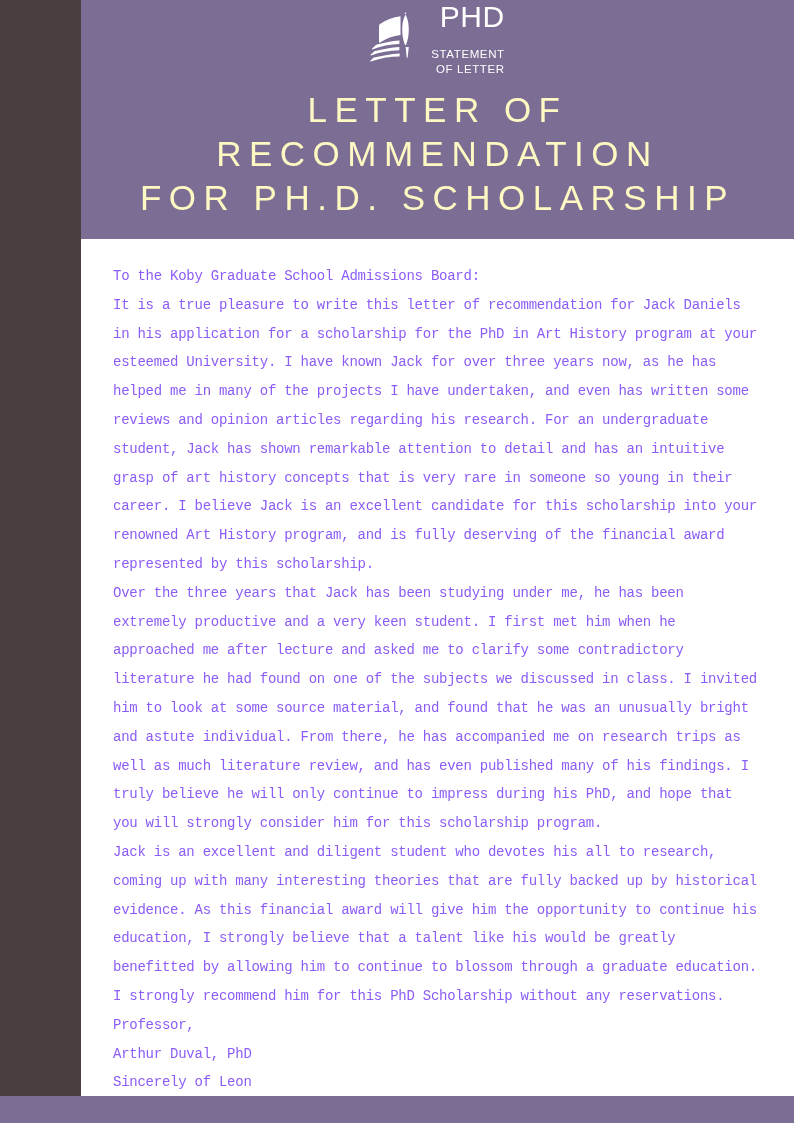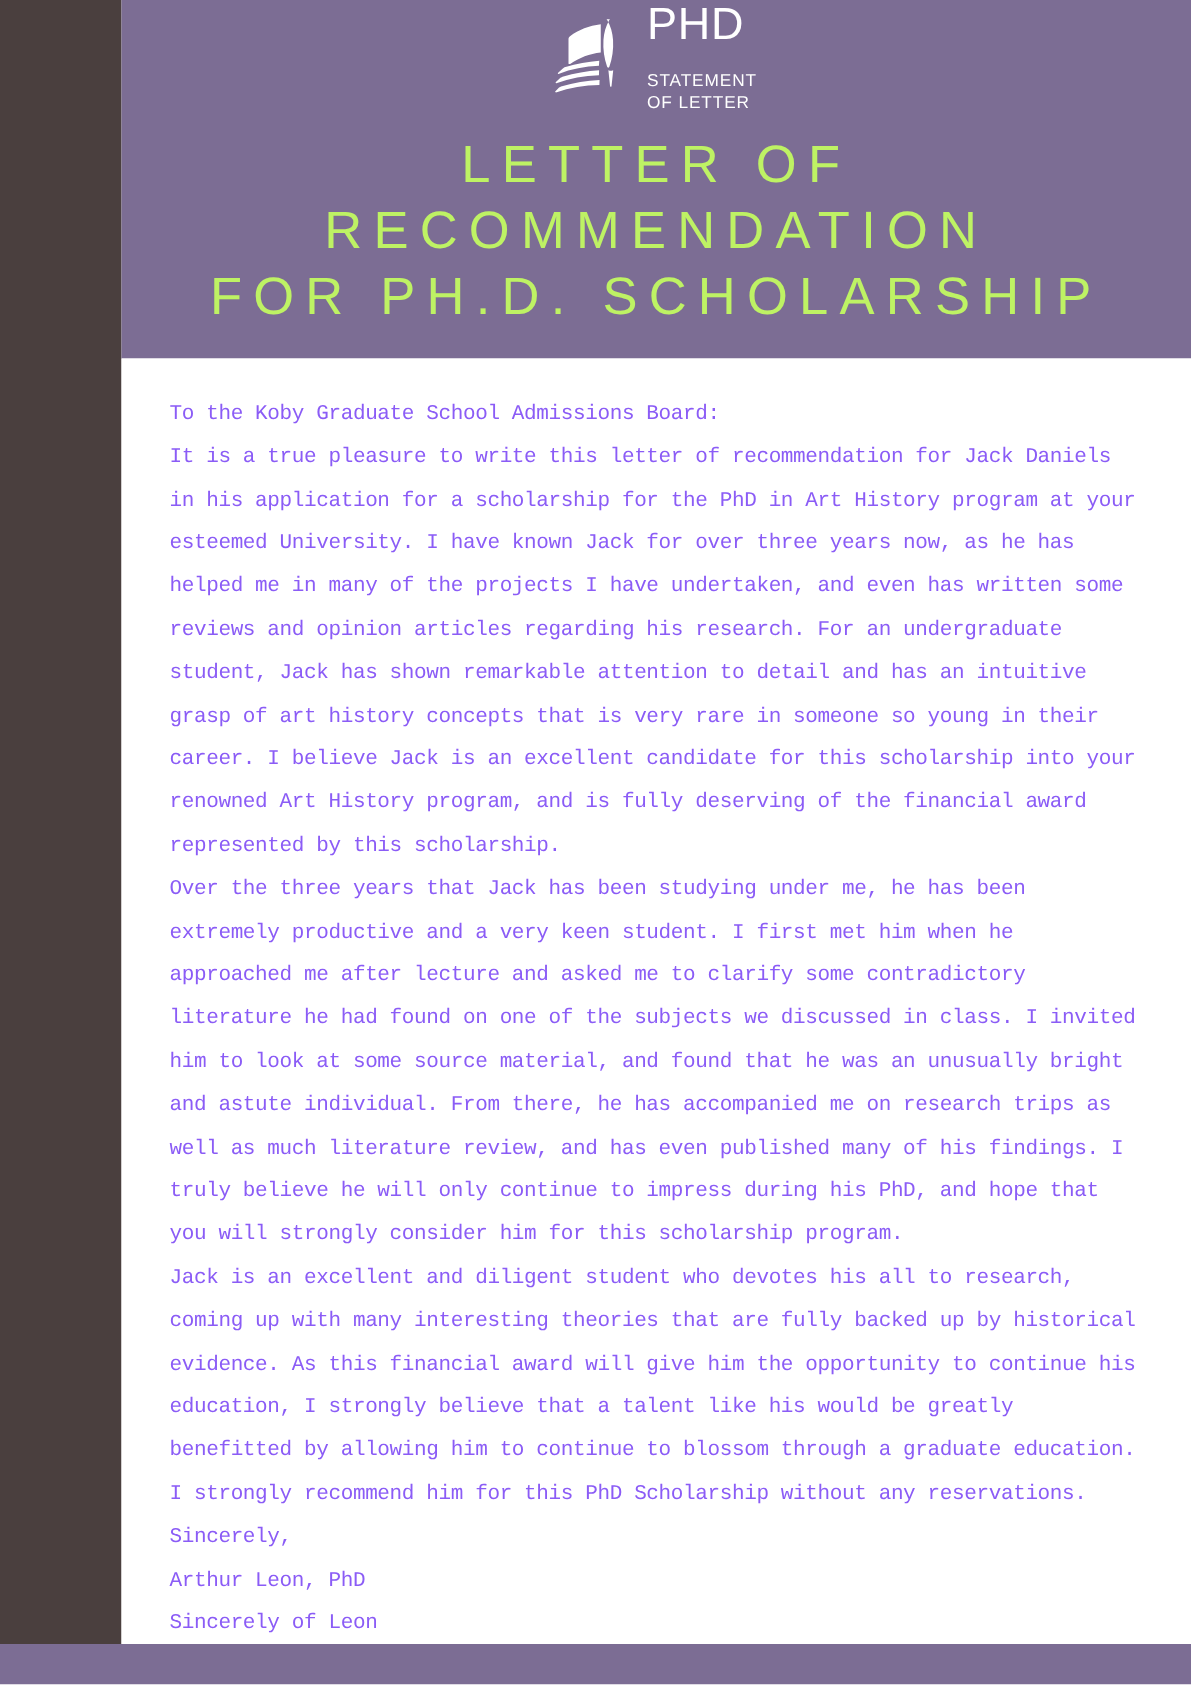--- a/index.html
+++ b/index.html
@@ -60,20 +60,21 @@
     height: 56px;
     flex: none;
     display: block;
   }
   .logo-text {
     display: flex;
     flex-direction: column;
     justify-content: center;
     line-height: 1;
     padding-bottom: 2px;
+    align-items: flex-end;
   }
   .logo-phd {
     color: #ffffff;
     font-size: 30px;
     font-weight: 400;
     letter-spacing: 0.5px;
     line-height: 1;
     font-family: "Liberation Sans", sans-serif;
   }
   .logo-sub {
@@ -86,21 +87,21 @@
     font-family: "Liberation Sans", sans-serif;
   }
 
   
   .doc-title {
     position: absolute;
     left: 20px;
     right: 20px;
     top: 88px;
     text-align: center;
-    color: #bef264;
+    color: #fef9c3;
     font-family: "Liberation Sans", sans-serif;
     font-size: 35px;
     font-weight: 300;
     letter-spacing: 7.5px;
     line-height: 1.25;
     text-transform: uppercase;
     white-space: pre-line;
   }
 
   
@@ -170,21 +171,21 @@
 RECOMMENDATION
 FOR PH.D. SCHOLARSHIP</div>
   </div>
 
   <div class="body-sheet">
     <div class="letter">
       <p>To the Koby Graduate School Admissions Board:</p>
       <p>It is a true pleasure to write this letter of recommendation for Jack Daniels in his application for a scholarship for the PhD in Art History program at your esteemed University. I have known Jack for over three years now, as he has helped me in many of the projects I have undertaken, and even has written some reviews and opinion articles regarding his research. For an undergraduate student, Jack has shown remarkable attention to detail and has an intuitive grasp of art history concepts that is very rare in someone so young in their career. I believe Jack is an excellent candidate for this scholarship into your renowned Art History program, and is fully deserving of the financial award represented by this scholarship.</p>
       <p>Over the three years that Jack has been studying under me, he has been extremely productive and a very keen student. I first met him when he approached me after lecture and asked me to clarify some contradictory literature he had found on one of the subjects we discussed in class. I invited him to look at some source material, and found that he was an unusually bright and astute individual. From there, he has accompanied me on research trips as well as much literature review, and has even published many of his findings. I truly believe he will only continue to impress during his PhD, and hope that you will strongly consider him for this scholarship program.</p>
       <p>Jack is an excellent and diligent student who devotes his all to research, coming up with many interesting theories that are fully backed up by historical evidence. As this financial award will give him the opportunity to continue his education, I strongly believe that a talent like his would be greatly benefitted by allowing him to continue to blossom through a graduate education. I strongly recommend him for this PhD Scholarship without any reservations.</p>
-      <p class="sig-line">Sincerely,</p>
-      <p class="sig-line">Arthur Leon, PhD</p>
+      <p class="sig-line">Professor,</p>
+      <p class="sig-line">Arthur Duval, PhD</p>
       <p class="sig-line">Sincerely of Leon</p>
     </div>
   </div>
 
   <div class="footer"></div>
 
 </div>
 
 </body></html>

